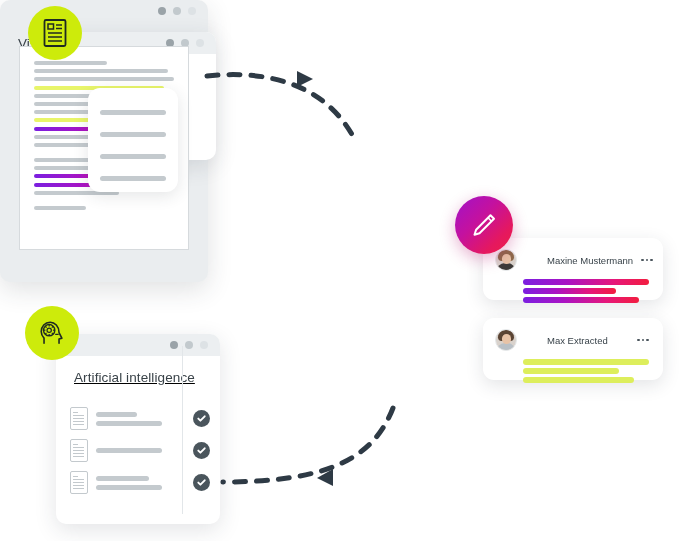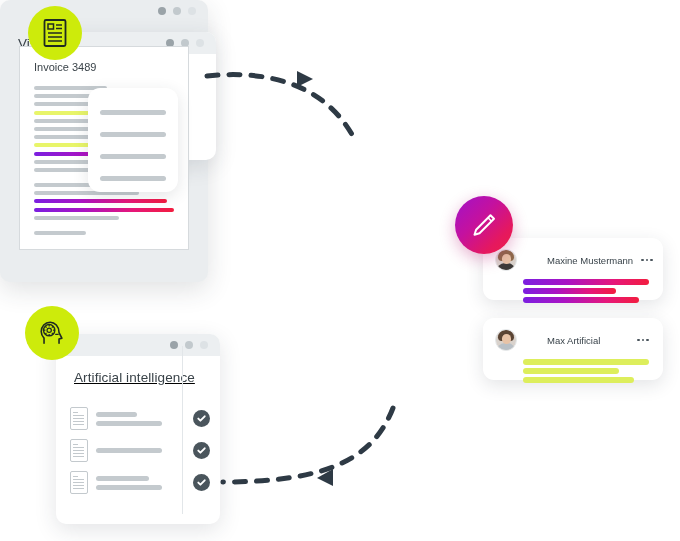--- a/index.html
+++ b/index.html
@@ -133,21 +133,20 @@
 
   <div id="win-visual">
     <div class="win-bar">
       <span class="dot d1"></span>
       <span class="dot d2"></span>
       <span class="dot d3"></span>
     </div>
     <div class="win-title">Visual inspection &amp; editing</div>
 
     <div class="doc-page">
-      <div class="doc-title">Invoice 3489</div>
       <div id="doc-lines">
           <div class="line" style="width: 52%;"></div>
           <div class="line" style="width: 96%;"></div>
           <div class="line" style="width: 100%;"></div>
           <div class="line hl" style="width: 93%;"></div>
           <div class="line" style="width: 97%;"></div>
           <div class="line" style="width: 100%;"></div>
           <div class="line" style="width: 98%;"></div>
           <div class="line hl" style="width: 86%;"></div>
           <div class="line grad" style="width: 100%;"></div>
@@ -193,21 +192,21 @@
     </div>
   </div>
 
   <div class="cmt" id="cmt-2">
     <div class="cmt-head">
       <span class="avatar">
         <i class="body" style="background:#b9c0c6"></i>
         <i class="hair" style="background:#5a4433"></i>
         <i class="face"></i>
       </span>
-      <span class="cmt-name">Max Artificial</span>
+      <span class="cmt-name">Max Extracted</span>
       <span class="dots3">
           <b></b>
           <b></b>
           <b></b>
         </span>
     </div>
     <div class="cmt-lines">
       <div class="bar yel" style="width:100%"></div>
       <div class="bar yel" style="width:76%"></div>
       <div class="bar yel" style="width:88%"></div>

